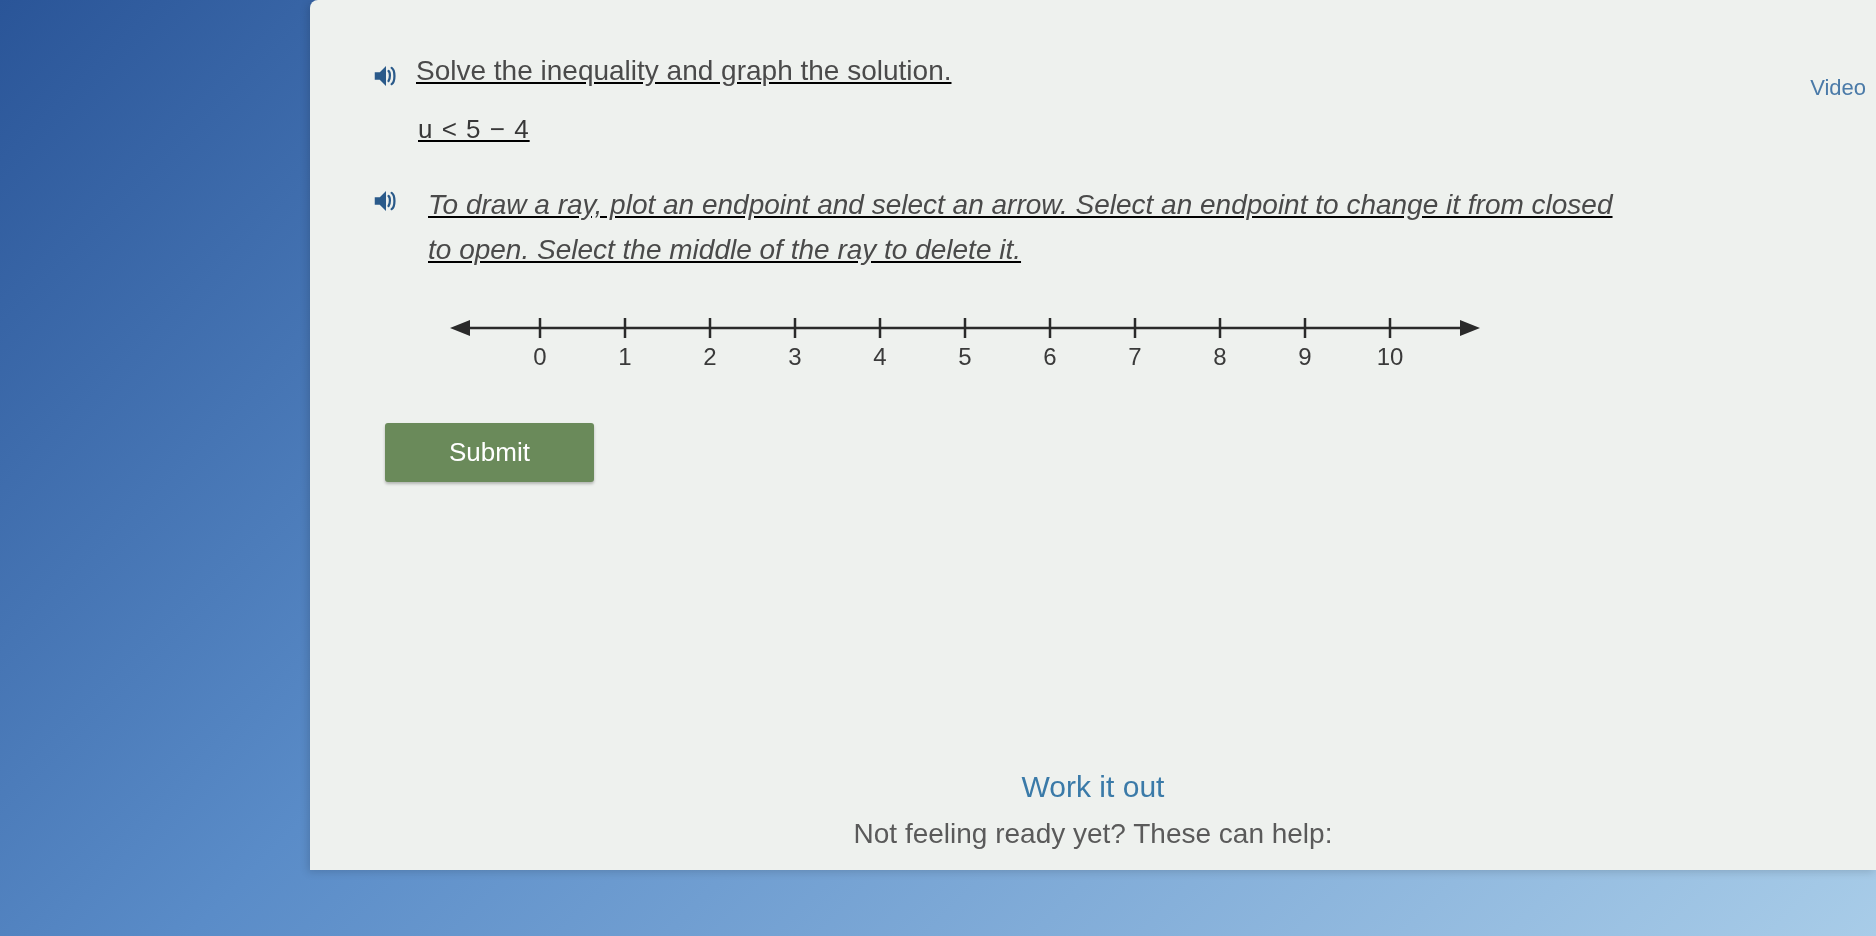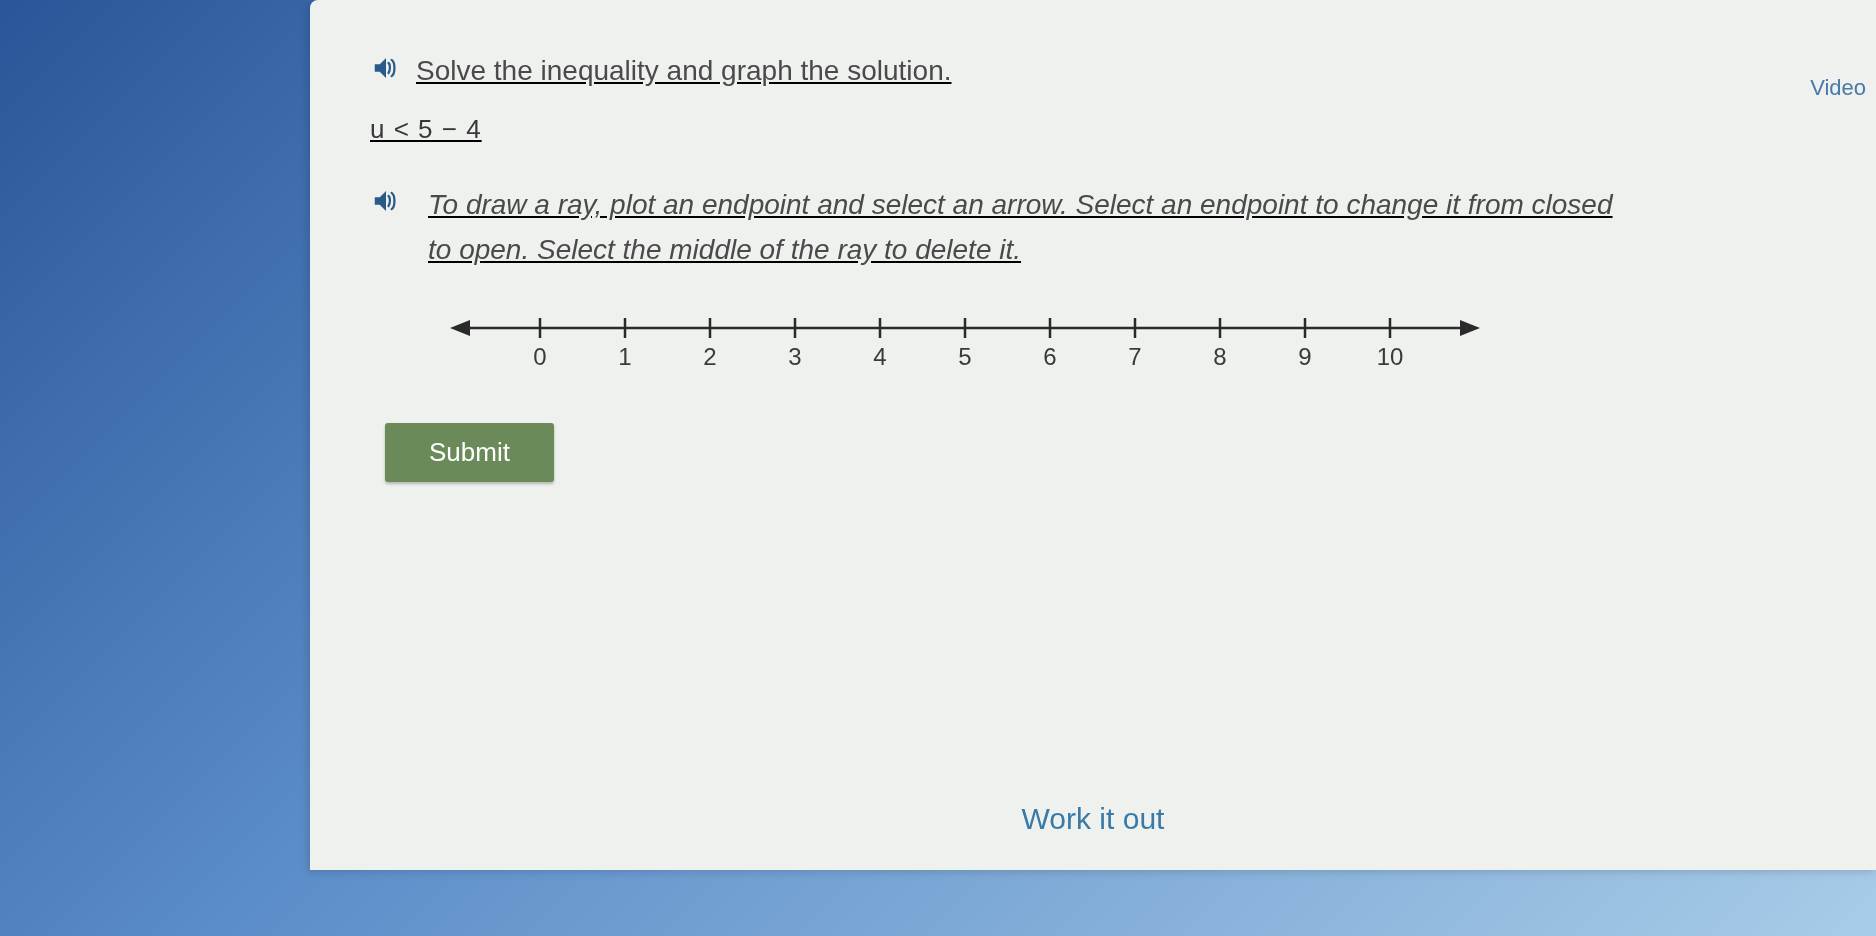--- a/index.html
+++ b/index.html
@@ -30,21 +30,21 @@
     .video-link {
       position: absolute;
       top: 75px;
       right: 10px;
       color: #4a7aa8;
       font-size: 22px;
       font-family: Verdana, sans-serif;
     }
     .question-row {
       display: flex;
-      align-items: flex-start;
+      align-items: flex-end;
       gap: 14px;
       margin-bottom: 22px;
     }
     .audio-icon {
       flex-shrink: 0;
       width: 32px;
       height: 32px;
       display: flex;
       align-items: center;
       justify-content: center;
@@ -57,20 +57,21 @@
     .question-text {
       color: #4a4a4a;
       font-size: 28px;
       line-height: 1.5;
       font-family: Verdana, Geneva, sans-serif;
     }
     .inequality-text {
       color: #383838;
       font-size: 26px;
       font-family: Verdana, Geneva, sans-serif;
+      margin-left: 48px;
       margin-bottom: 38px;
       letter-spacing: 1px;
     }
     .instruction-row {
       display: flex;
       align-items: flex-start;
       gap: 26px;
       margin-bottom: 20px;
     }
     .instruction-text {
@@ -88,21 +89,21 @@
       position: relative;
     }
     .number-line-svg {
       width: 100%;
       height: 100%;
     }
     .submit-button {
       background: #6a8a5a;
       color: #ffffff;
       border: none;
-      padding: 14px 44px;
+      padding: 14px 64px;
       font-size: 26px;
       font-family: Verdana, Geneva, sans-serif;
       border-radius: 3px;
       cursor: pointer;
       box-shadow: 0 2px 3px rgba(0,0,0,0.25);
       margin-left: 15px;
     }
     .footer-section {
       position: absolute;
       bottom: 20px;
@@ -208,15 +209,16 @@
           <line x1="950" y1="15" x2="950" y2="35" stroke="#2a2a2a" stroke-width="2.5"></line>
           <text class="tick-label" x="950" y="62">10</text>
         </g>
     </svg>
   </div>
 
   <button class="submit-button">Submit</button>
 
   <div class="footer-section">
     <div class="work-it-out">Work it out</div>
+    <div class="not-ready">Not feeling ready yet? These can help:</div>
   </div>
 
 </div>
 
 </body></html>

